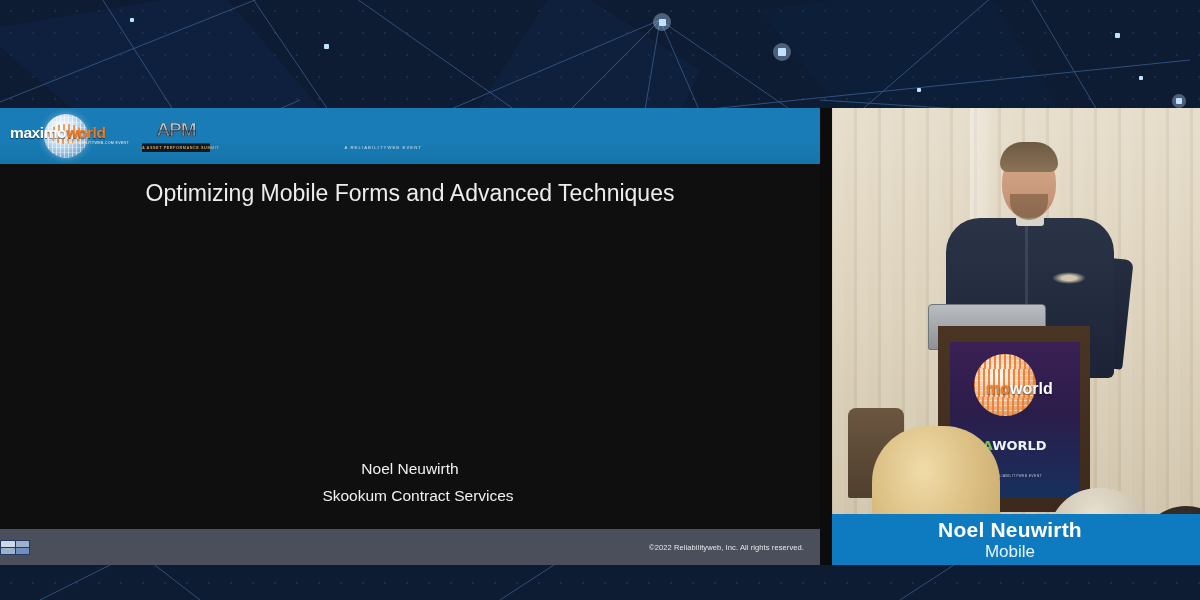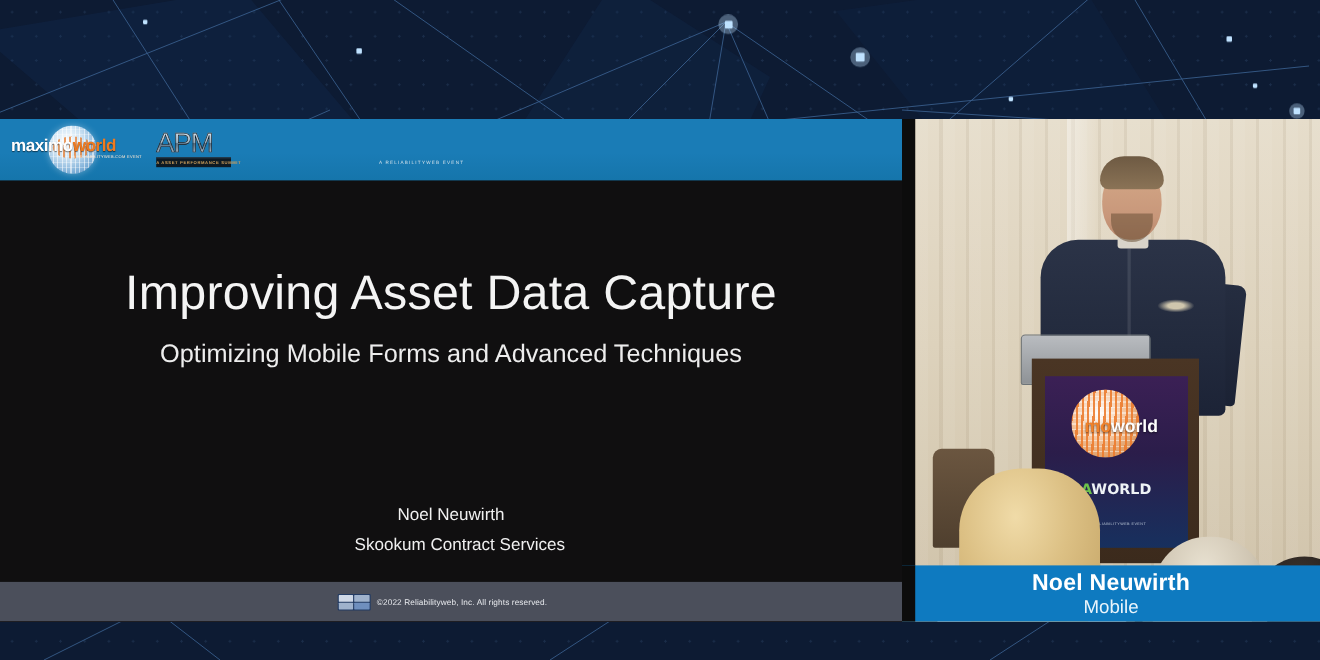--- a/index.html
+++ b/index.html
@@ -72,24 +72,25 @@
   .mw-word .a { color: #ffffff; }
   .mw-word .b { color: #f07a1e; }
   .mw-sub {
     position:absolute; left: 56px; top: 28px;
     font-size: 3.6px; color:#ffe9d2; letter-spacing:.3px; white-space:nowrap;
   }
 
   
   .logo-apm { position: relative; width: 68px; height: 38px; }
   .apm-word {
-    font-weight: normal; font-size: 25px; letter-spacing: -1px;
+    font-weight: bold; font-size: 19px; letter-spacing: -1px;
     line-height: 26px;
     background: linear-gradient(180deg,#e8f0f6 0%, #9fb4c4 48%, #5d7488 52%, #c9d8e4 100%);
     -webkit-background-clip: text; background-clip: text; color: transparent;
+    text-align: center;
     -webkit-text-stroke: .6px #0d1a24;
   }
   .apm-bar {
     background: #0d1a24; color: #d0a05a;
     font-size: 3.8px; font-weight: bold; letter-spacing: .55px;
     text-align: center; padding: 2px 0 2px; white-space: nowrap;
     border-top: 1px solid #2a3b49;
   }
 
   
@@ -130,21 +131,21 @@
   .slide-org {
     position: absolute; left: 16px; right: 0; top: 323px;
     font-size: 15.5px; color: #f0f0f0;
   }
 
   
   .slide-footer {
     position: absolute; left: 0; bottom: 0;
     width: 820px; height: 36px;
     background: #4b4f5b;
-    display: flex; align-items: center; justify-content: center;
+    display: flex; align-items: center; justify-content: space-between;
     padding-right: 16px; gap: 6px;
   }
   .rw-badge {
     width: 30px; height: 15px; border-radius: 1px;
     background: #233b63;
     display: grid; grid-template-columns: 1fr 1fr; grid-template-rows: 1fr 1fr;
     gap: 1px; padding: 1px;
   }
   .rw-badge i {
     display:block; background: #cfd8e6; border-radius: .5px;
@@ -387,21 +388,20 @@
         <div class="apm-bar">A ASSET PERFORMANCE SUMMIT</div>
       </div>
 
       <div class="logo-tririga">
         <div class="tw-sub">A RELIABILITYWEB EVENT</div>
       </div>
 
     </div>
 
     <div class="slide-body">
-      <div class="slide-title">Improving Asset Data Capture</div>
       <div class="slide-subtitle">Optimizing Mobile Forms and Advanced Techniques</div>
       <div class="slide-presenter">Noel Neuwirth</div>
       <div class="slide-org">Skookum Contract Services</div>
     </div>
 
     <div class="slide-footer">
       <div class="rw-badge">
         <i></i>
           <i></i>
           <i></i>

